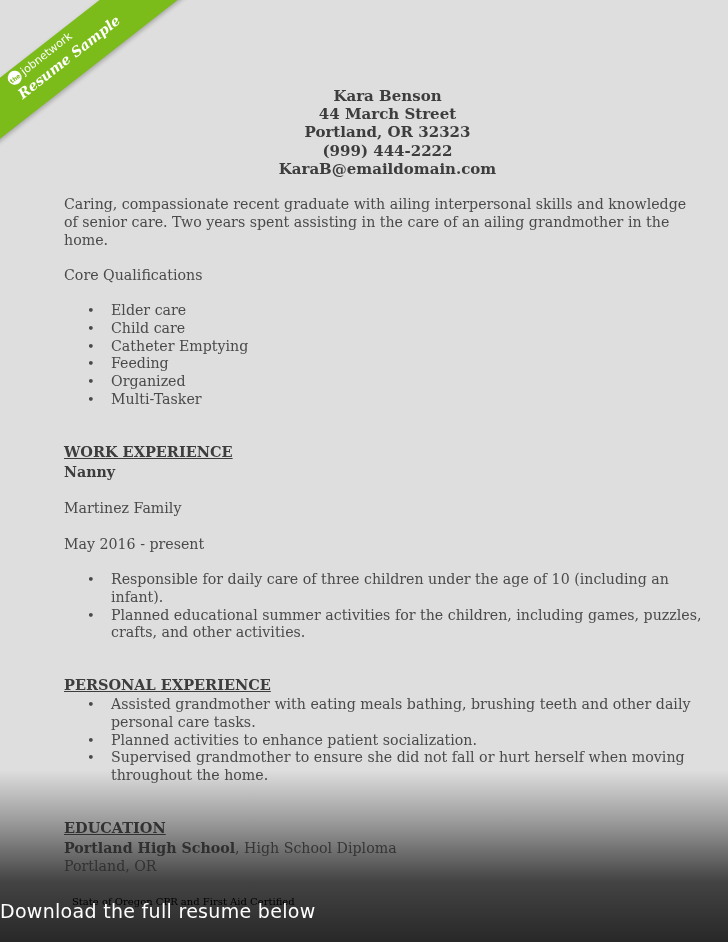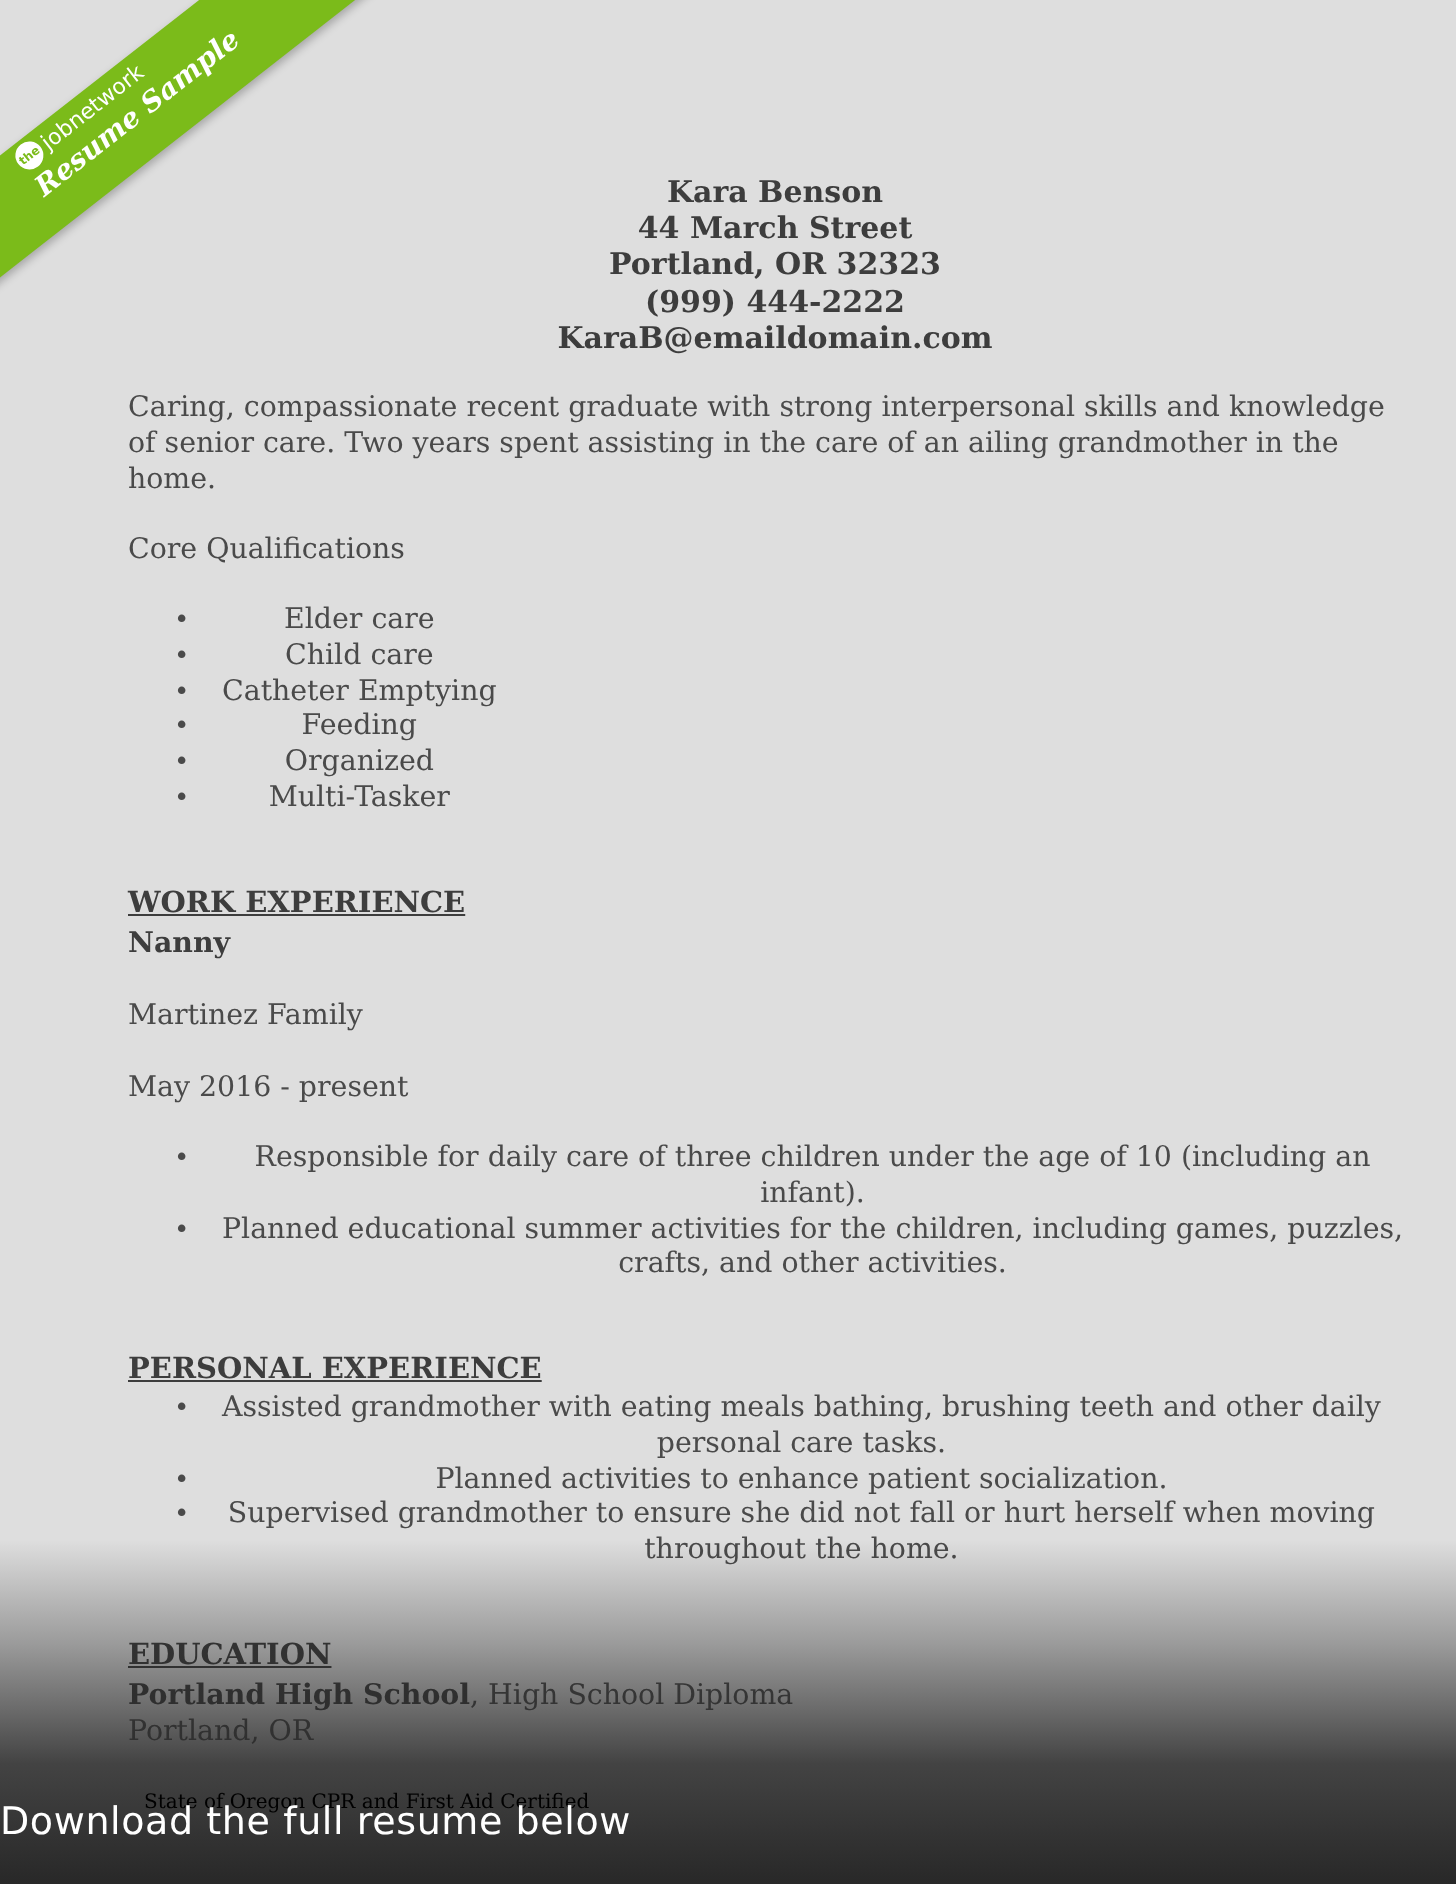--- a/index.html
+++ b/index.html
@@ -9,21 +9,21 @@
     font-family:"DejaVu Serif", serif;
     color:#4a4a4a;
   }
   .page { position:absolute; left:0; top:0; width:728px; height:942px; }
   .header { position:absolute; top:87px; left:0; width:728px; text-align:center; font-weight:bold; font-size:15px; line-height:18.2px; color:#3d3d3d; }
   .header div { white-space:nowrap;margin-left:47px; }
   .txt { position:absolute; left:64px; font-size:14.2px; line-height:18px; color:#4a4a4a; white-space:nowrap; }
   .summary { position:absolute; left:64px; top:195px; width:610px; font-size:14.2px; line-height:18px; }
   .summary span { display:block; white-space:nowrap; }
   ul.blist { position:absolute; left:64px; margin:0; padding:0; list-style:none; font-size:14.2px; line-height:17.8px; }
-  ul.blist li { position:relative; padding-left:47px; white-space:nowrap;text-align:center; }
+  ul.blist li { position:relative; padding-left:47px; white-space:nowrap; }
   ul.blist li::before { content:"•"; position:absolute; left:23px; top:0; font-size:13px; }
   .section { position:absolute; left:64px; font-weight:bold; font-size:14.5px; text-decoration:underline; color:#3d3d3d;margin-top:16px; }
   .bold { font-weight:bold; color:#3d3d3d; }
   .ribbon {
     position:absolute; left:-58px; top:28px; width:260px; height:48px;
     background:#7bbb1a; transform:rotate(-38deg); transform-origin:center;
     box-shadow:0 2px 4px rgba(0,0,0,0.25);
   }
   .ribbon-inner { position:absolute; left:62px; top:2px; color:#fff; width:160px; }
   .logo { font-family:"DejaVu Sans", sans-serif; font-size:11px; display:flex; align-items:center; gap:2px; }
@@ -53,21 +53,21 @@
 
   <div class="header">
     <div>Kara Benson</div>
     <div>44 March Street</div>
     <div>Portland, OR 32323</div>
     <div>(999) 444-2222</div>
     <div>KaraB@emaildomain.com</div>
   </div>
 
   <div class="summary">
-    <span>Caring, compassionate recent graduate with strong interpersonal skills and knowledge</span>
+    <span>Caring, compassionate recent graduate with ailing interpersonal skills and knowledge</span>
     <span>of senior care. Two years spent assisting in the care of an ailing grandmother in the</span>
     <span>home.</span>
   </div>
 
   <div class="txt" style="top:266px;">Core Qualifications</div>
 
   <ul class="blist" style="top:302px;">
     <li>Elder care</li>
     <li>Child care</li>
     <li>Catheter Emptying</li>

